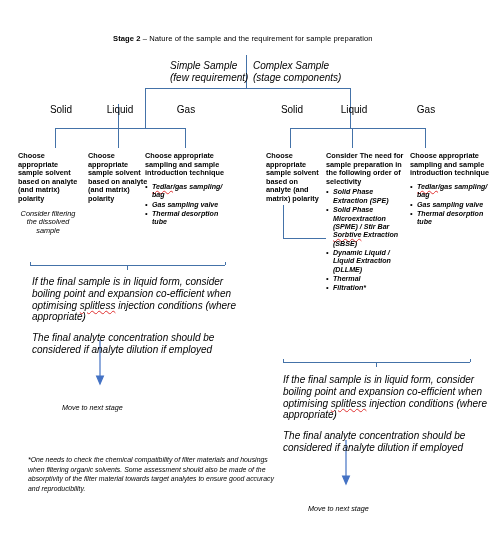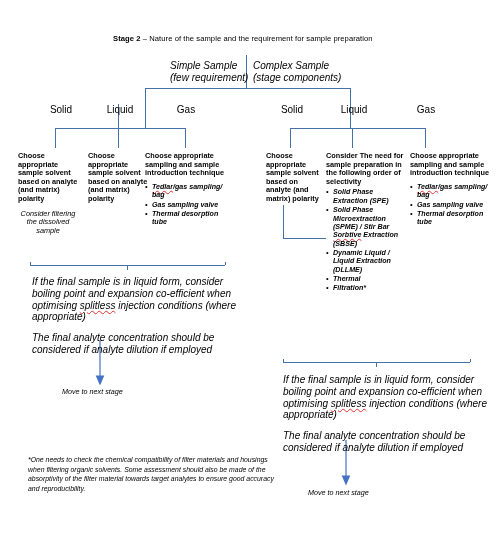--- a/index.html
+++ b/index.html
@@ -11,21 +11,21 @@
   .canvas{position:absolute;left:0;top:0;width:500px;height:549px;}
   .t{position:absolute;line-height:1.18;}
   .title{font-size:7.6px;font-weight:bold;letter-spacing:.01em;}
   .title .reg{font-weight:normal;}
   .branch-lbl{font-size:10px;}
   .grp{font-size:10px;font-style:italic;}
   .blk{font-size:7.3px;font-weight:bold;}
   .blk .it{font-weight:normal;font-style:italic;}
   .note{font-size:10px;font-style:italic;}
   .foot{font-size:6.9px;font-style:italic;}
-  .next{font-size:7.2px;font-style:italic;}
+  .next{font-size:7.2px;font-style:italic;margin-top:16px;}
   ul.bl{list-style:none;margin:0;padding:0;}
   ul.bl li{position:relative;padding-left:7px;font-size:7.1px;font-style:italic;margin-bottom:1px;}
   ul.bl li:before{content:"\2022";position:absolute;left:0;top:0;}
   .sp{ text-decoration:underline; text-decoration-color:#e03030; text-decoration-style:wavy;
        -webkit-text-decoration-color:#e03030; -webkit-text-decoration-style:wavy; }
   svg{position:absolute;left:0;top:0;overflow:visible;}
 </style>
 </head>
 <body>
 

